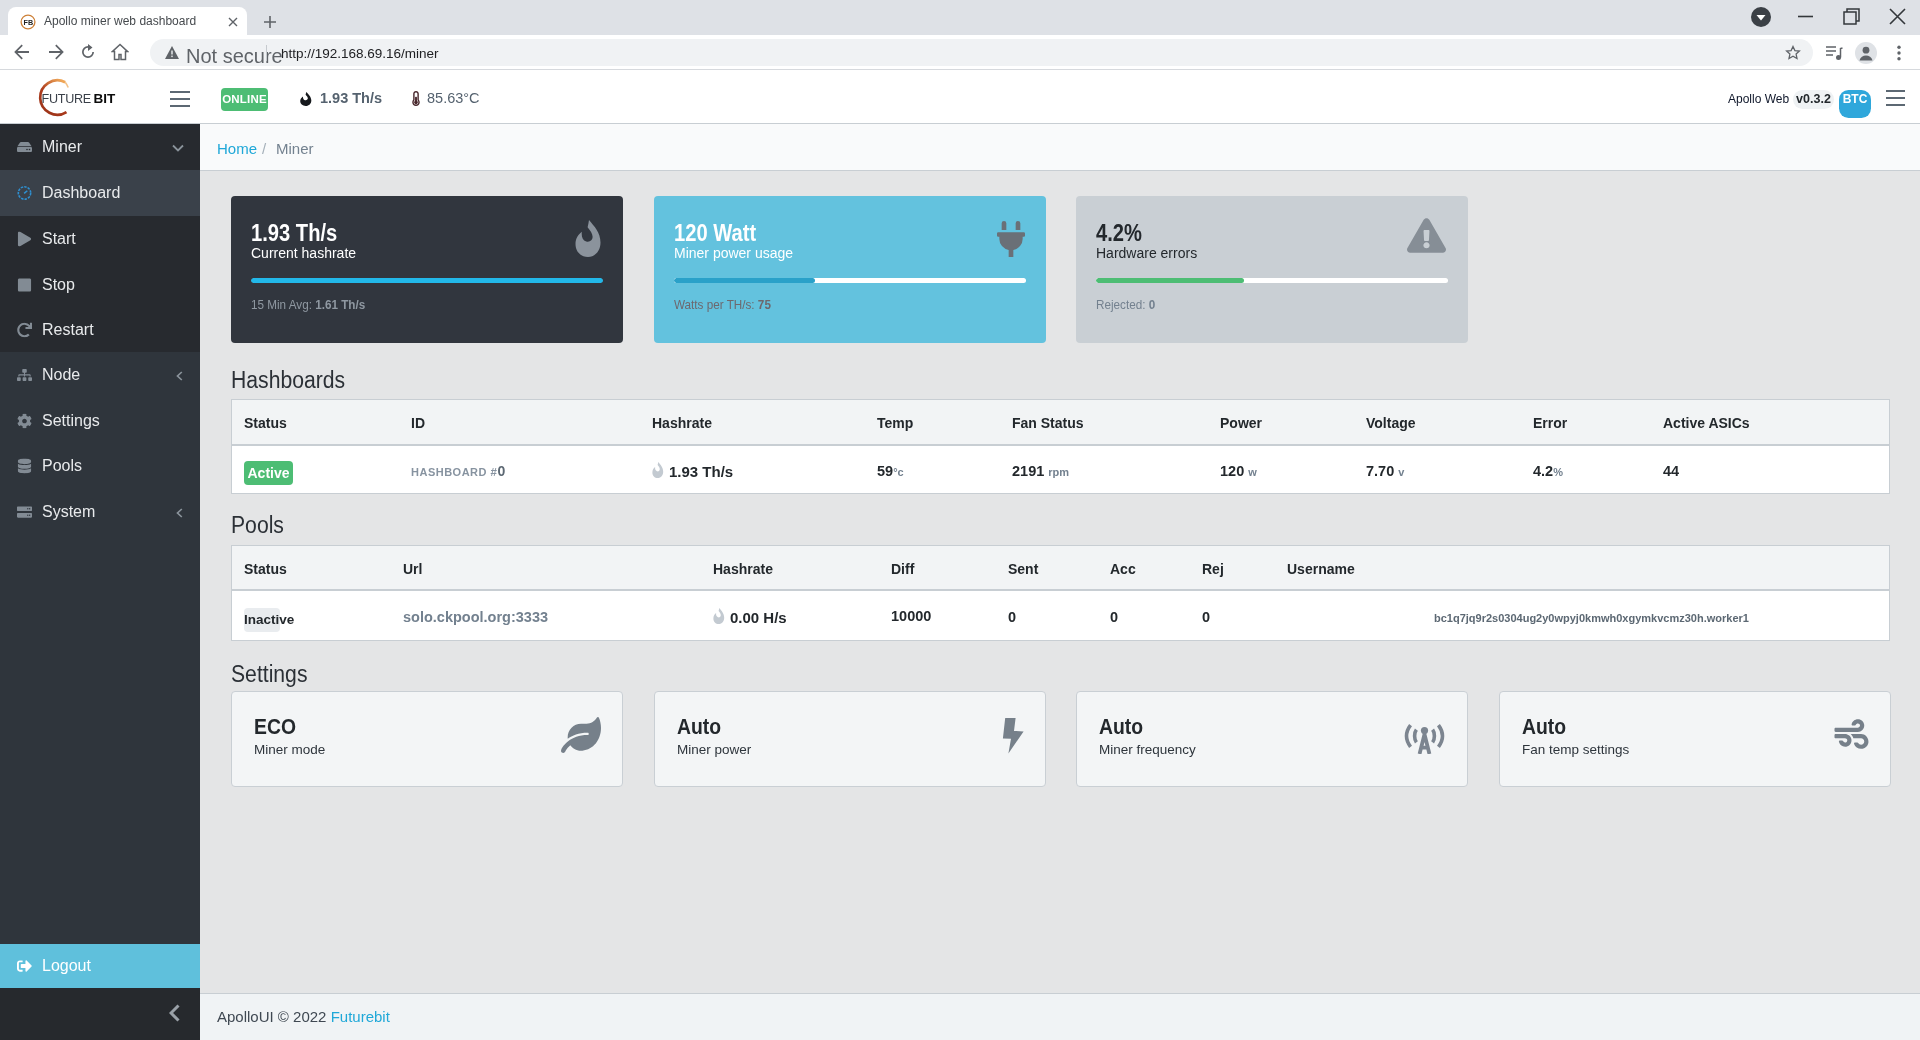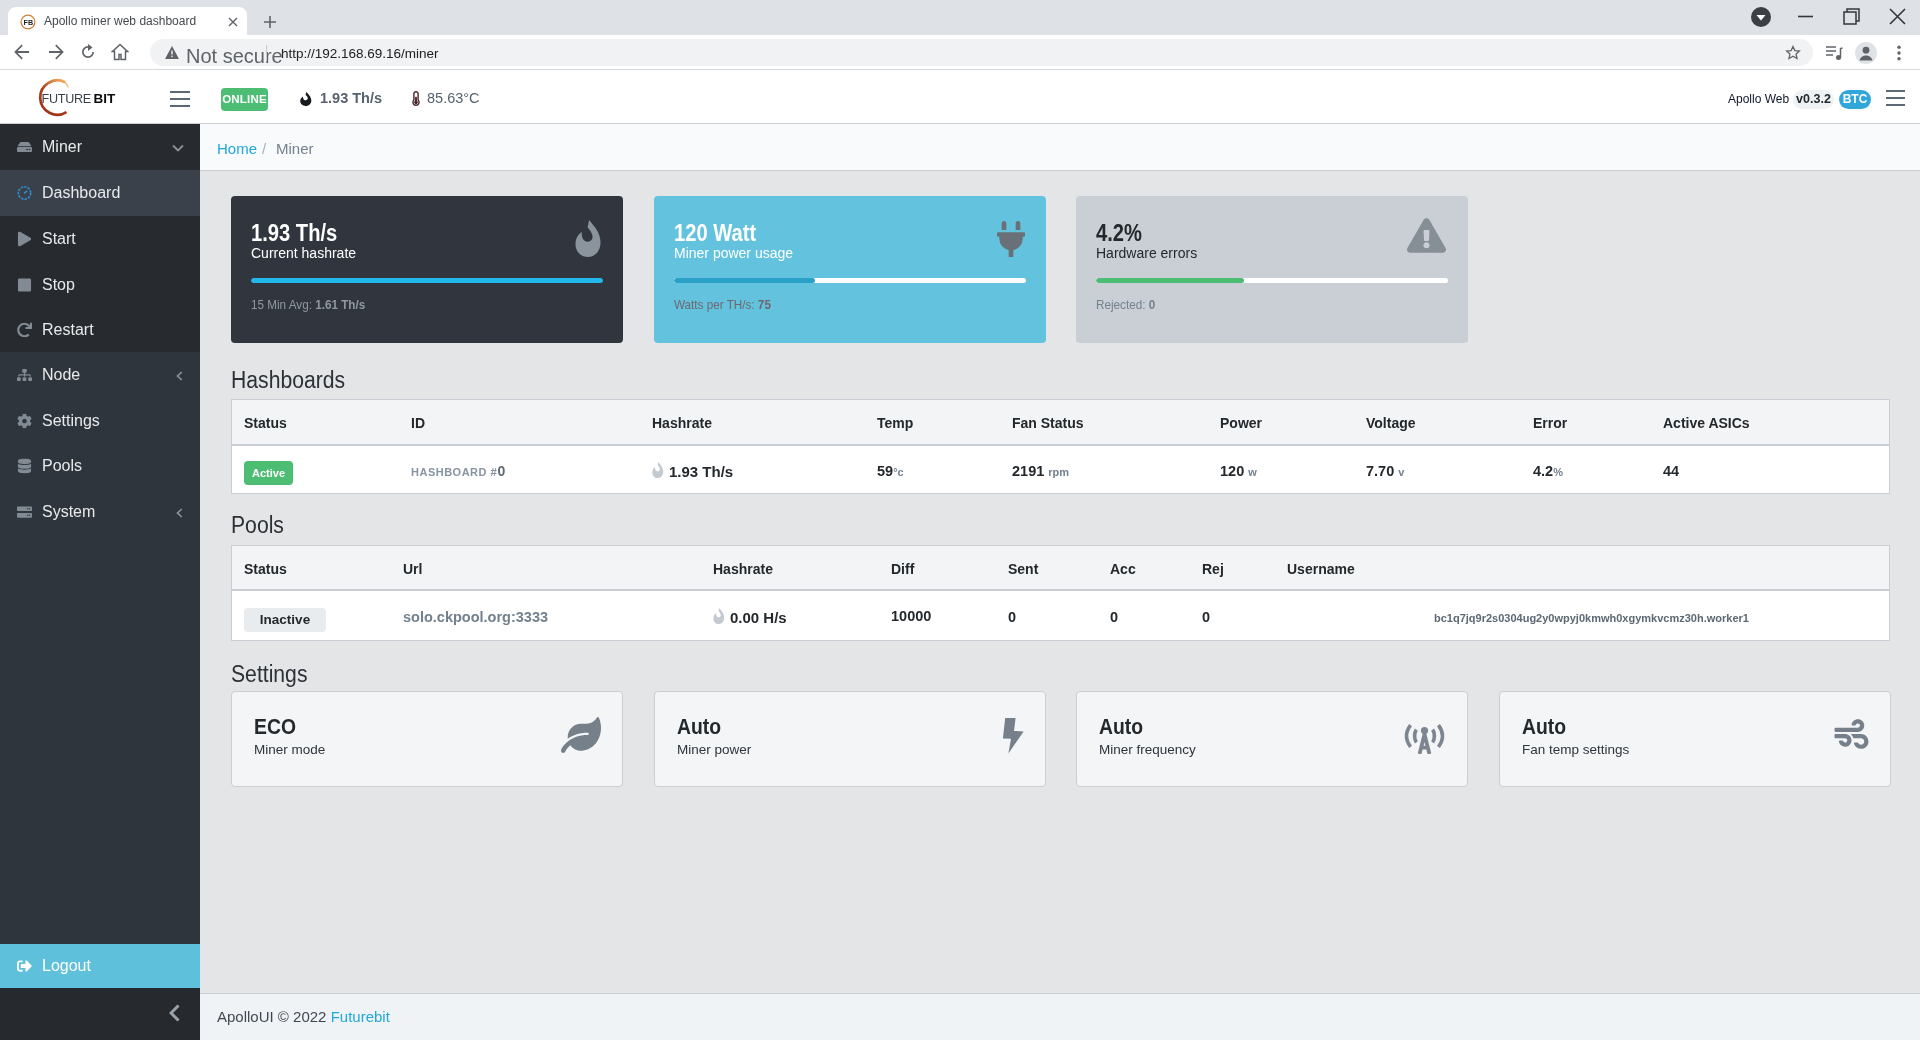--- a/index.html
+++ b/index.html
@@ -132,21 +132,21 @@
 <svg class="abs" style="left:300px;top:92px" width="12" height="14" viewBox="0 0 27 37" preserveAspectRatio="none" fill="#16191d">
       <path d="M14 0 C 19 6, 25.5 12.5, 25.5 22.5 C 25.5 30.5, 20.3 37, 13 37 C 5.7 37, 0.5 31.5, 0.5 24 C 0.5 18.8, 3 14.8, 6.8 11.8 C 6.3 16.8, 7.6 20.3, 11.2 21.5 C 14.8 22.6, 17.6 20, 17.6 16.8 C 17.6 13.4, 15.2 10.5, 12.6 7.2 C 13.2 4.8, 13.7 2.4, 14 0 Z"></path>
     </svg>
 <div class="abs" style="left:320px;top:90px;font-size:14.5px;font-weight:bold;color:#55626f">1.93 Th/s</div>
 <svg class="abs" style="left:412px;top:91px" width="8" height="15" viewBox="0 0 256 512" fill="#47262b">
       <path d="M224 299.347c19.912 22.563 32 52.194 32 84.653 0 70.696-57.303 128-128 128-.299 0-.609-.001-.909-.003C56.789 511.509-.357 453.636.002 383.333.166 351.135 12.225 321.755 32 299.347V96c0-53.019 42.981-96 96-96s96 42.981 96 96v203.347zM208 384c0-34.339-19.37-52.19-32-66.502V96c0-26.467-21.533-48-48-48S80 69.533 80 96v221.498c-12.732 14.428-31.825 32.1-31.998 66.058-.224 43.876 35.563 80.116 79.423 80.44L128 464c44.112 0 80-35.888 80-80zm-16 0c0 35.346-28.654 64-64 64s-64-28.654-64-64c0-23.685 12.876-44.349 32-55.417V224c0-17.673 14.327-32 32-32s32 14.327 32 32v104.583c19.124 11.068 32 31.732 32 55.417z"></path>
     </svg>
 <div class="abs" style="left:427px;top:90px;font-size:14.5px;color:#55626f">85.63°C</div>
 <div class="abs" style="left:1728px;top:92px;font-size:12px;color:#0f172a">Apollo Web</div>
 <div class="abs" style="left:1793px;top:90px;width:41px;height:19px;background:#eff2f4;border-radius:9.5px;text-align:center;line-height:19px;font-size:12.5px;font-weight:bold;color:#23282c">v0.3.2</div>
-<div class="abs" style="left:1839px;top:90px;width:32px;height:19px;background:#2fa7db;border-radius:9.5px;text-align:center;line-height:19px;font-size:12px;font-weight:bold;color:#fff">BTC</div>
+<div class="abs" style="left:1839px;top:90px;width:32px;height:28px;background:#2fa7db;border-radius:9.5px;text-align:center;line-height:19px;font-size:12px;font-weight:bold;color:#fff">BTC</div>
 <svg class="abs" style="left:1886px;top:90px" width="19" height="16" viewBox="0 0 19 16">
       <path d="M0 1h19M0 8h19M0 15h19" stroke="#5c6873" stroke-width="2.2"></path>
     </svg>
 
 <div class="abs sb-item" style="top:124px">
   <svg class="sb-icon" viewBox="0 0 576 512" fill="currentColor">
         <path d="M576 304v96c0 26.51-21.49 48-48 48H48c-26.51 0-48-21.49-48-48v-96c0-26.51 21.49-48 48-48h480c26.51 0 48 21.49 48 48zm-48-80a79.557 79.557 0 0 1 30.777 6.165L462.25 85.374A48.003 48.003 0 0 0 422.311 64H153.689a48 48 0 0 0-39.938 21.374L17.223 230.165A79.557 79.557 0 0 1 48 224h480zm-48 96c-17.673 0-32 14.327-32 32s14.327 32 32 32 32-14.327 32-32-14.327-32-32-32zm-96 0c-17.673 0-32 14.327-32 32s14.327 32 32 32 32-14.327 32-32-14.327-32-32-32z"></path>
       </svg>
   <span class="txt">Miner</span>
   <svg class="abs" style="left:172px;top:20px" width="12" height="8" viewBox="0 0 12 8">
@@ -264,21 +264,21 @@
     <span class="th" style="left:12px;top:23px">Status</span>
     <span class="th" style="left:179px;top:23px">ID</span>
     <span class="th" style="left:420px;top:23px">Hashrate</span>
     <span class="th" style="left:645px;top:23px">Temp</span>
     <span class="th" style="left:780px;top:23px">Fan Status</span>
     <span class="th" style="left:988px;top:23px">Power</span>
     <span class="th" style="left:1134px;top:23px">Voltage</span>
     <span class="th" style="left:1301px;top:23px">Error</span>
     <span class="th" style="left:1431px;top:23px">Active ASICs</span>
   </div>
-  <div class="abs" style="left:12px;top:61px;width:49px;height:24px;background:#4dbd74;border-radius:4px;color:#fff;font-weight:bold;font-size:11px;text-align:center;line-height:24px">Active</div>
+  <div class="abs" style="left:12px;top:61px;width:49px;height:24px;background:#4dbd74;border-radius:4px;color:#fff;font-weight:bold;font-size:14px;text-align:center;line-height:24px">Active</div>
   <span class="td" style="left:179px;top:71px;color:#8793a0;font-size:11px;letter-spacing:.5px">HASHBOARD <span style="font-size:11.5px">#</span><b style="color:#5c6873;font-size:14px">0</b></span>
   <svg class="abs" style="left:420px;top:62px" width="12" height="16" viewBox="0 0 27 37" fill="#c3cad1">
         <path d="M14 0 C 19 6, 25.5 12.5, 25.5 22.5 C 25.5 30.5, 20.3 37, 13 37 C 5.7 37, 0.5 31.5, 0.5 24 C 0.5 18.8, 3 14.8, 6.8 11.8 C 6.3 16.8, 7.6 20.3, 11.2 21.5 C 14.8 22.6, 17.6 20, 17.6 16.8 C 17.6 13.4, 15.2 10.5, 12.6 7.2 C 13.2 4.8, 13.7 2.4, 14 0 Z"></path>
       </svg>
   <span class="td" style="left:437px;top:71px;font-weight:bold;font-size:15px">1.93 Th/s</span>
   <span class="td" style="left:645px;top:71px">59<span class="unit">°c</span></span>
   <span class="td" style="left:780px;top:71px">2191 <span class="unit">rpm</span></span>
   <span class="td" style="left:988px;top:71px">120 <span class="unit">w</span></span>
   <span class="td" style="left:1134px;top:71px">7.70 <span class="unit">v</span></span>
   <span class="td" style="left:1301px;top:71px">4.2<span class="unit">%</span></span>
@@ -290,21 +290,21 @@
   <div class="thead" style="height:45px">
     <span class="th" style="left:12px;top:23px">Status</span>
     <span class="th" style="left:171px;top:23px">Url</span>
     <span class="th" style="left:481px;top:23px">Hashrate</span>
     <span class="th" style="left:659px;top:23px">Diff</span>
     <span class="th" style="left:776px;top:23px">Sent</span>
     <span class="th" style="left:878px;top:23px">Acc</span>
     <span class="th" style="left:970px;top:23px">Rej</span>
     <span class="th" style="left:1055px;top:23px">Username</span>
   </div>
-  <div class="abs" style="left:12px;top:62px;width:82px;height:24px;background:#e9ecef;border-radius:4px;color:#23282c;font-weight:bold;font-size:13.5px;text-align:center;line-height:24px">Inactive</div>
+  <div class="abs" style="left:12px;top:62px;width:36px;height:24px;background:#e9ecef;border-radius:4px;color:#23282c;font-weight:bold;font-size:13.5px;text-align:center;line-height:24px">Inactive</div>
   <span class="td" style="left:171px;top:71px;font-weight:bold;color:#73818f">solo.ckpool.org:3333</span>
   <svg class="abs" style="left:481px;top:62px" width="12" height="16" viewBox="0 0 27 37" fill="#c3cad1">
         <path d="M14 0 C 19 6, 25.5 12.5, 25.5 22.5 C 25.5 30.5, 20.3 37, 13 37 C 5.7 37, 0.5 31.5, 0.5 24 C 0.5 18.8, 3 14.8, 6.8 11.8 C 6.3 16.8, 7.6 20.3, 11.2 21.5 C 14.8 22.6, 17.6 20, 17.6 16.8 C 17.6 13.4, 15.2 10.5, 12.6 7.2 C 13.2 4.8, 13.7 2.4, 14 0 Z"></path>
       </svg>
   <span class="td" style="left:498px;top:71px;font-weight:bold;font-size:15px">0.00 H/s</span>
   <span class="td" style="left:659px;top:70px">10000</span>
   <span class="td" style="left:776px;top:71px">0</span>
   <span class="td" style="left:878px;top:71px">0</span>
   <span class="td" style="left:970px;top:71px">0</span>
   <span class="td" style="left:1202px;top:72px;font-size:11px;color:#5c6873">bc1q7jq9r2s0304ug2y0wpyj0kmwh0xgymkvcmz30h.worker1</span>

